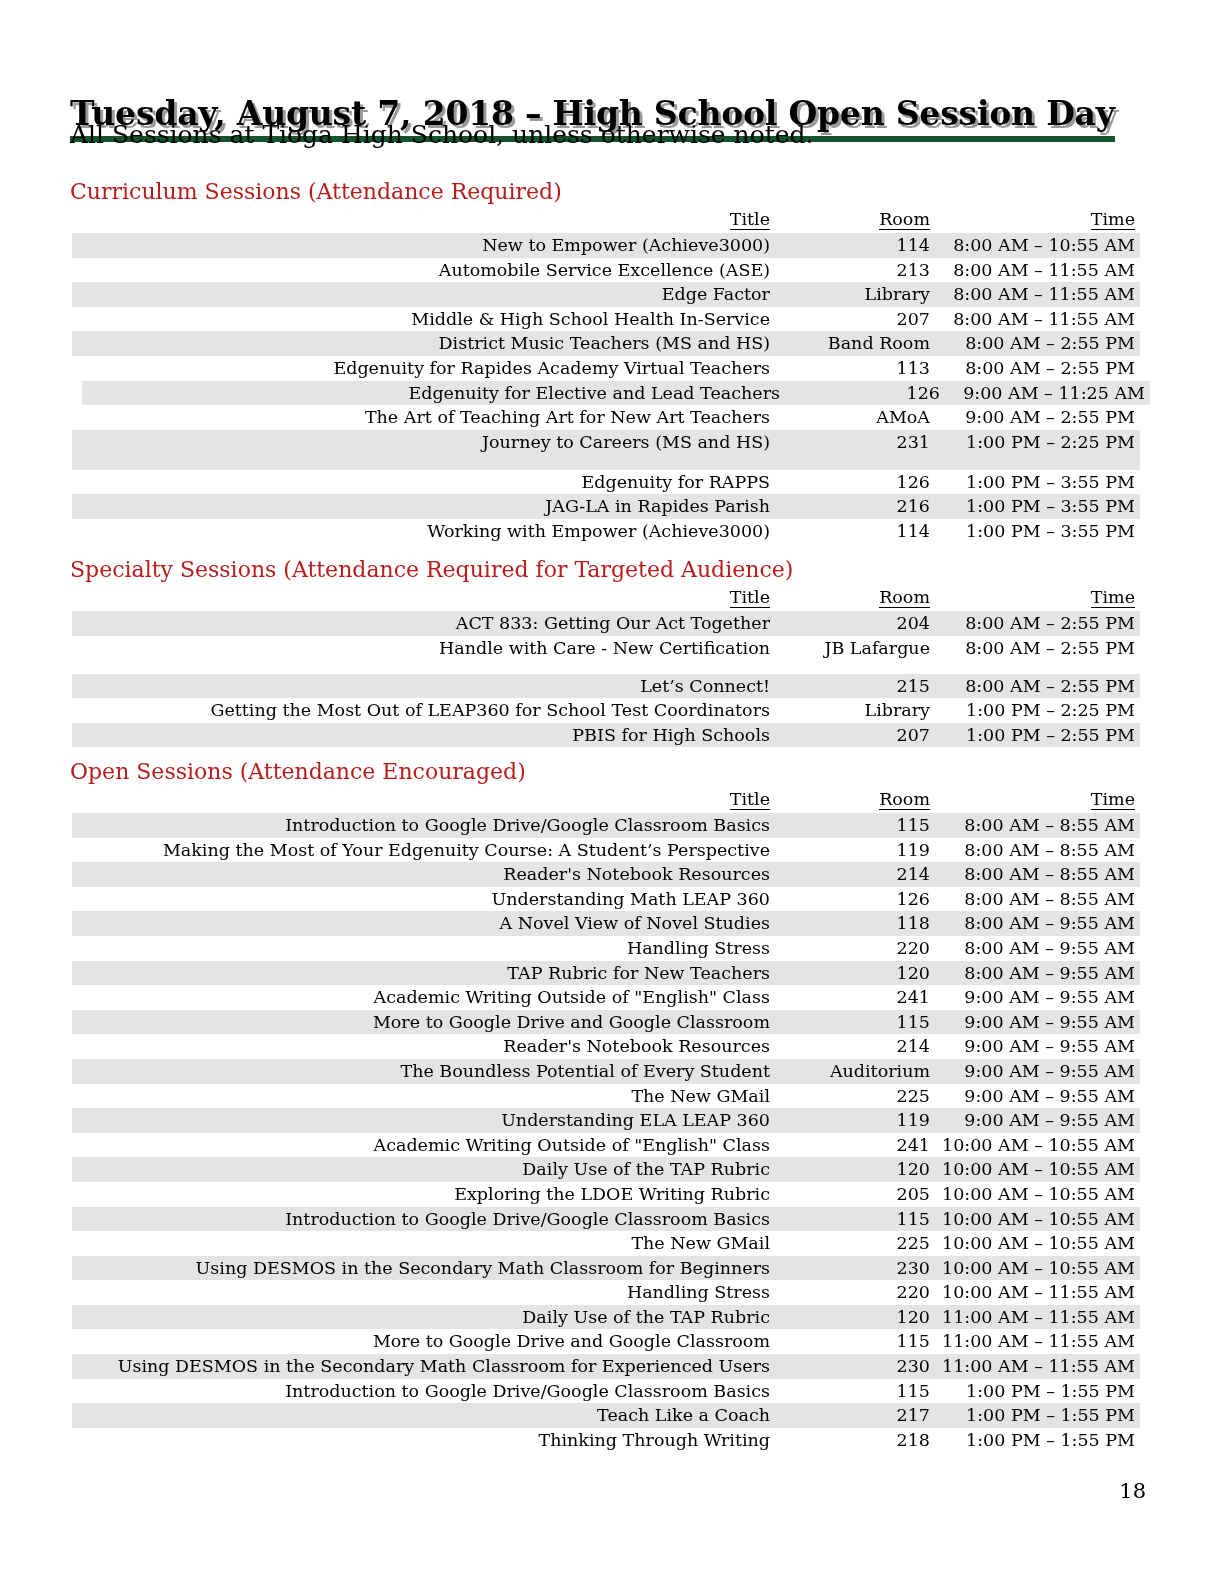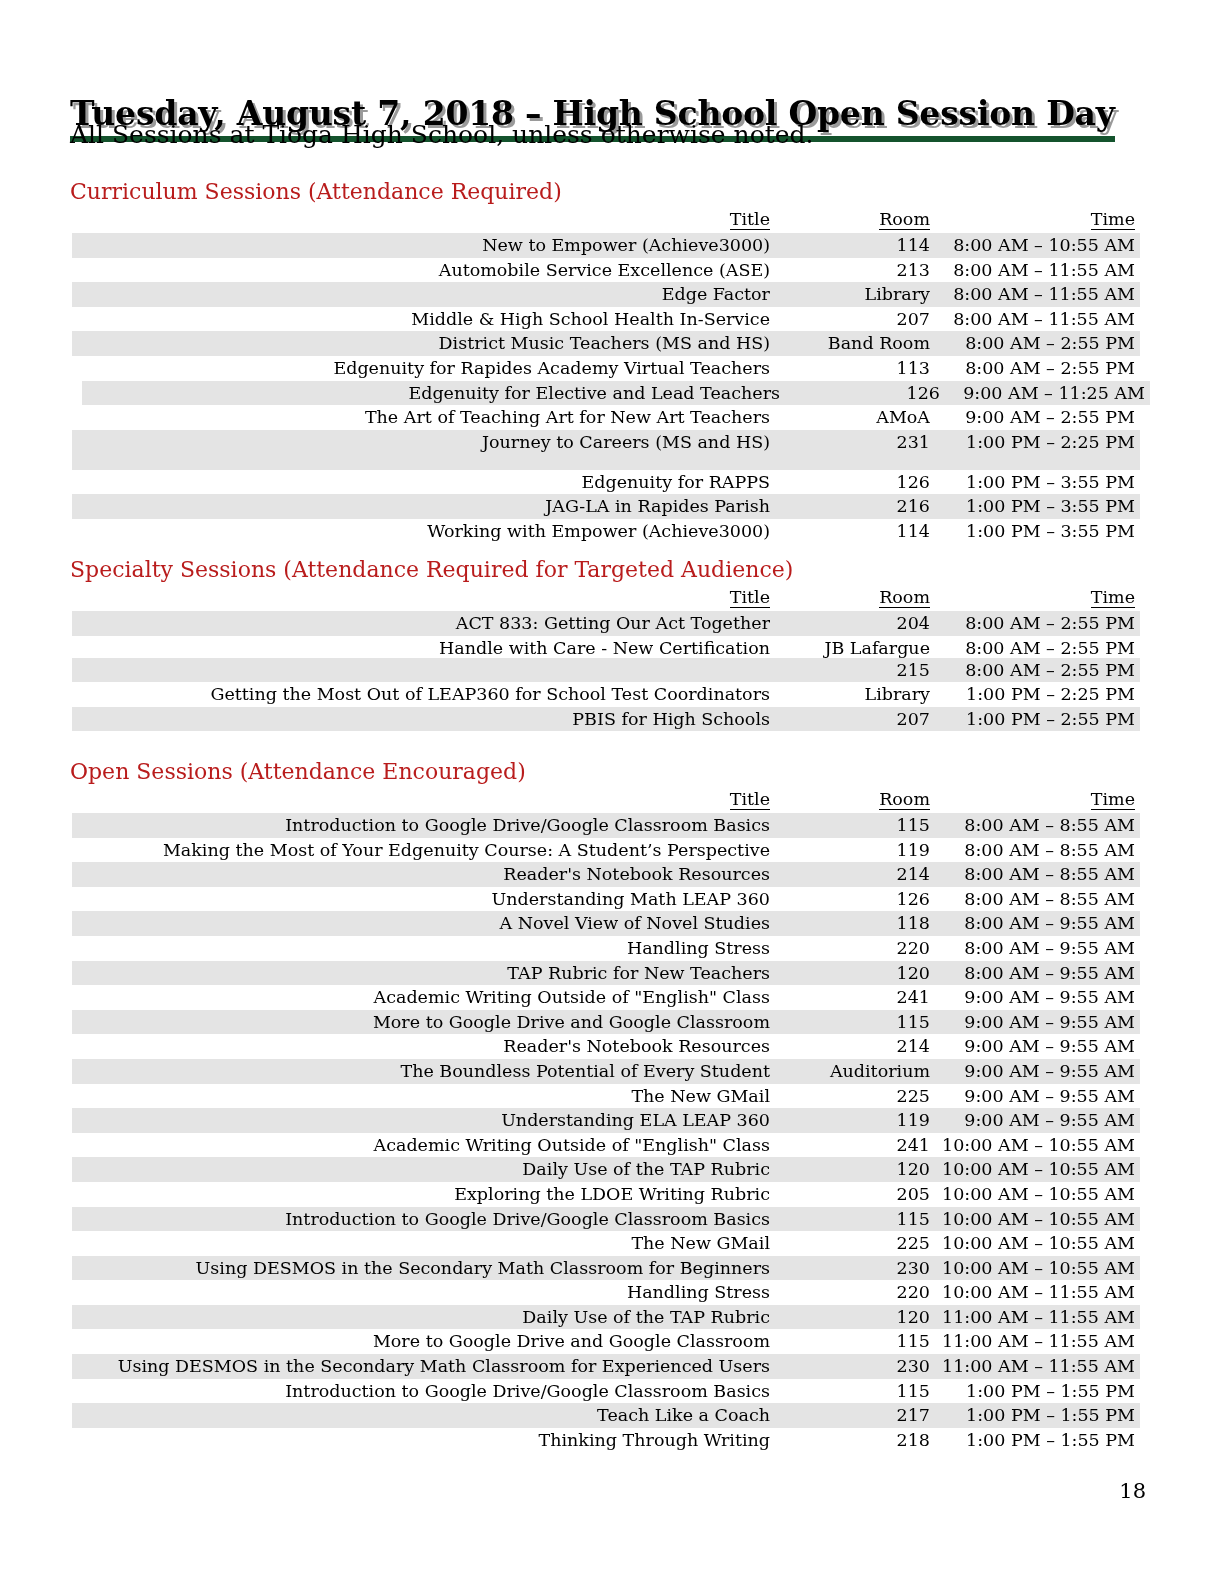--- a/index.html
+++ b/index.html
@@ -214,26 +214,27 @@
           <div class="row head-row" style="height: 25px;">
             <div class="cell c-title"><span>Title</span></div>
             <div class="cell c-room"><span>Room</span></div>
             <div class="cell c-time"><span>Time</span></div>
           </div>
           <div class="row shaded" style="height: 24.6px;">
             <div class="cell c-title">ACT 833: Getting Our Act Together</div>
             <div class="cell c-room">204</div>
             <div class="cell c-time">8:00 AM – 2:55 PM</div>
           </div>
-          <div class="row" style="height: 22px;">
+          <div class="row" style="height: 38px;">
             <div class="cell c-title">Handle with Care - New Certification</div>
             <div class="cell c-room">JB Lafargue</div>
             <div class="cell c-time">8:00 AM – 2:55 PM</div>
           </div>
           <div class="row shaded" style="height: 24.6px;">
+            <div class="cell c-title">Let’s Connect!</div>
             <div class="cell c-room">215</div>
             <div class="cell c-time">8:00 AM – 2:55 PM</div>
           </div>
           <div class="row" style="height: 24.6px;">
             <div class="cell c-title">Getting the Most Out of LEAP360 for School Test Coordinators</div>
             <div class="cell c-room">Library</div>
             <div class="cell c-time">1:00 PM – 2:25 PM</div>
           </div>
           <div class="row shaded" style="height: 24.6px;">
             <div class="cell c-title">PBIS for High Schools</div>

